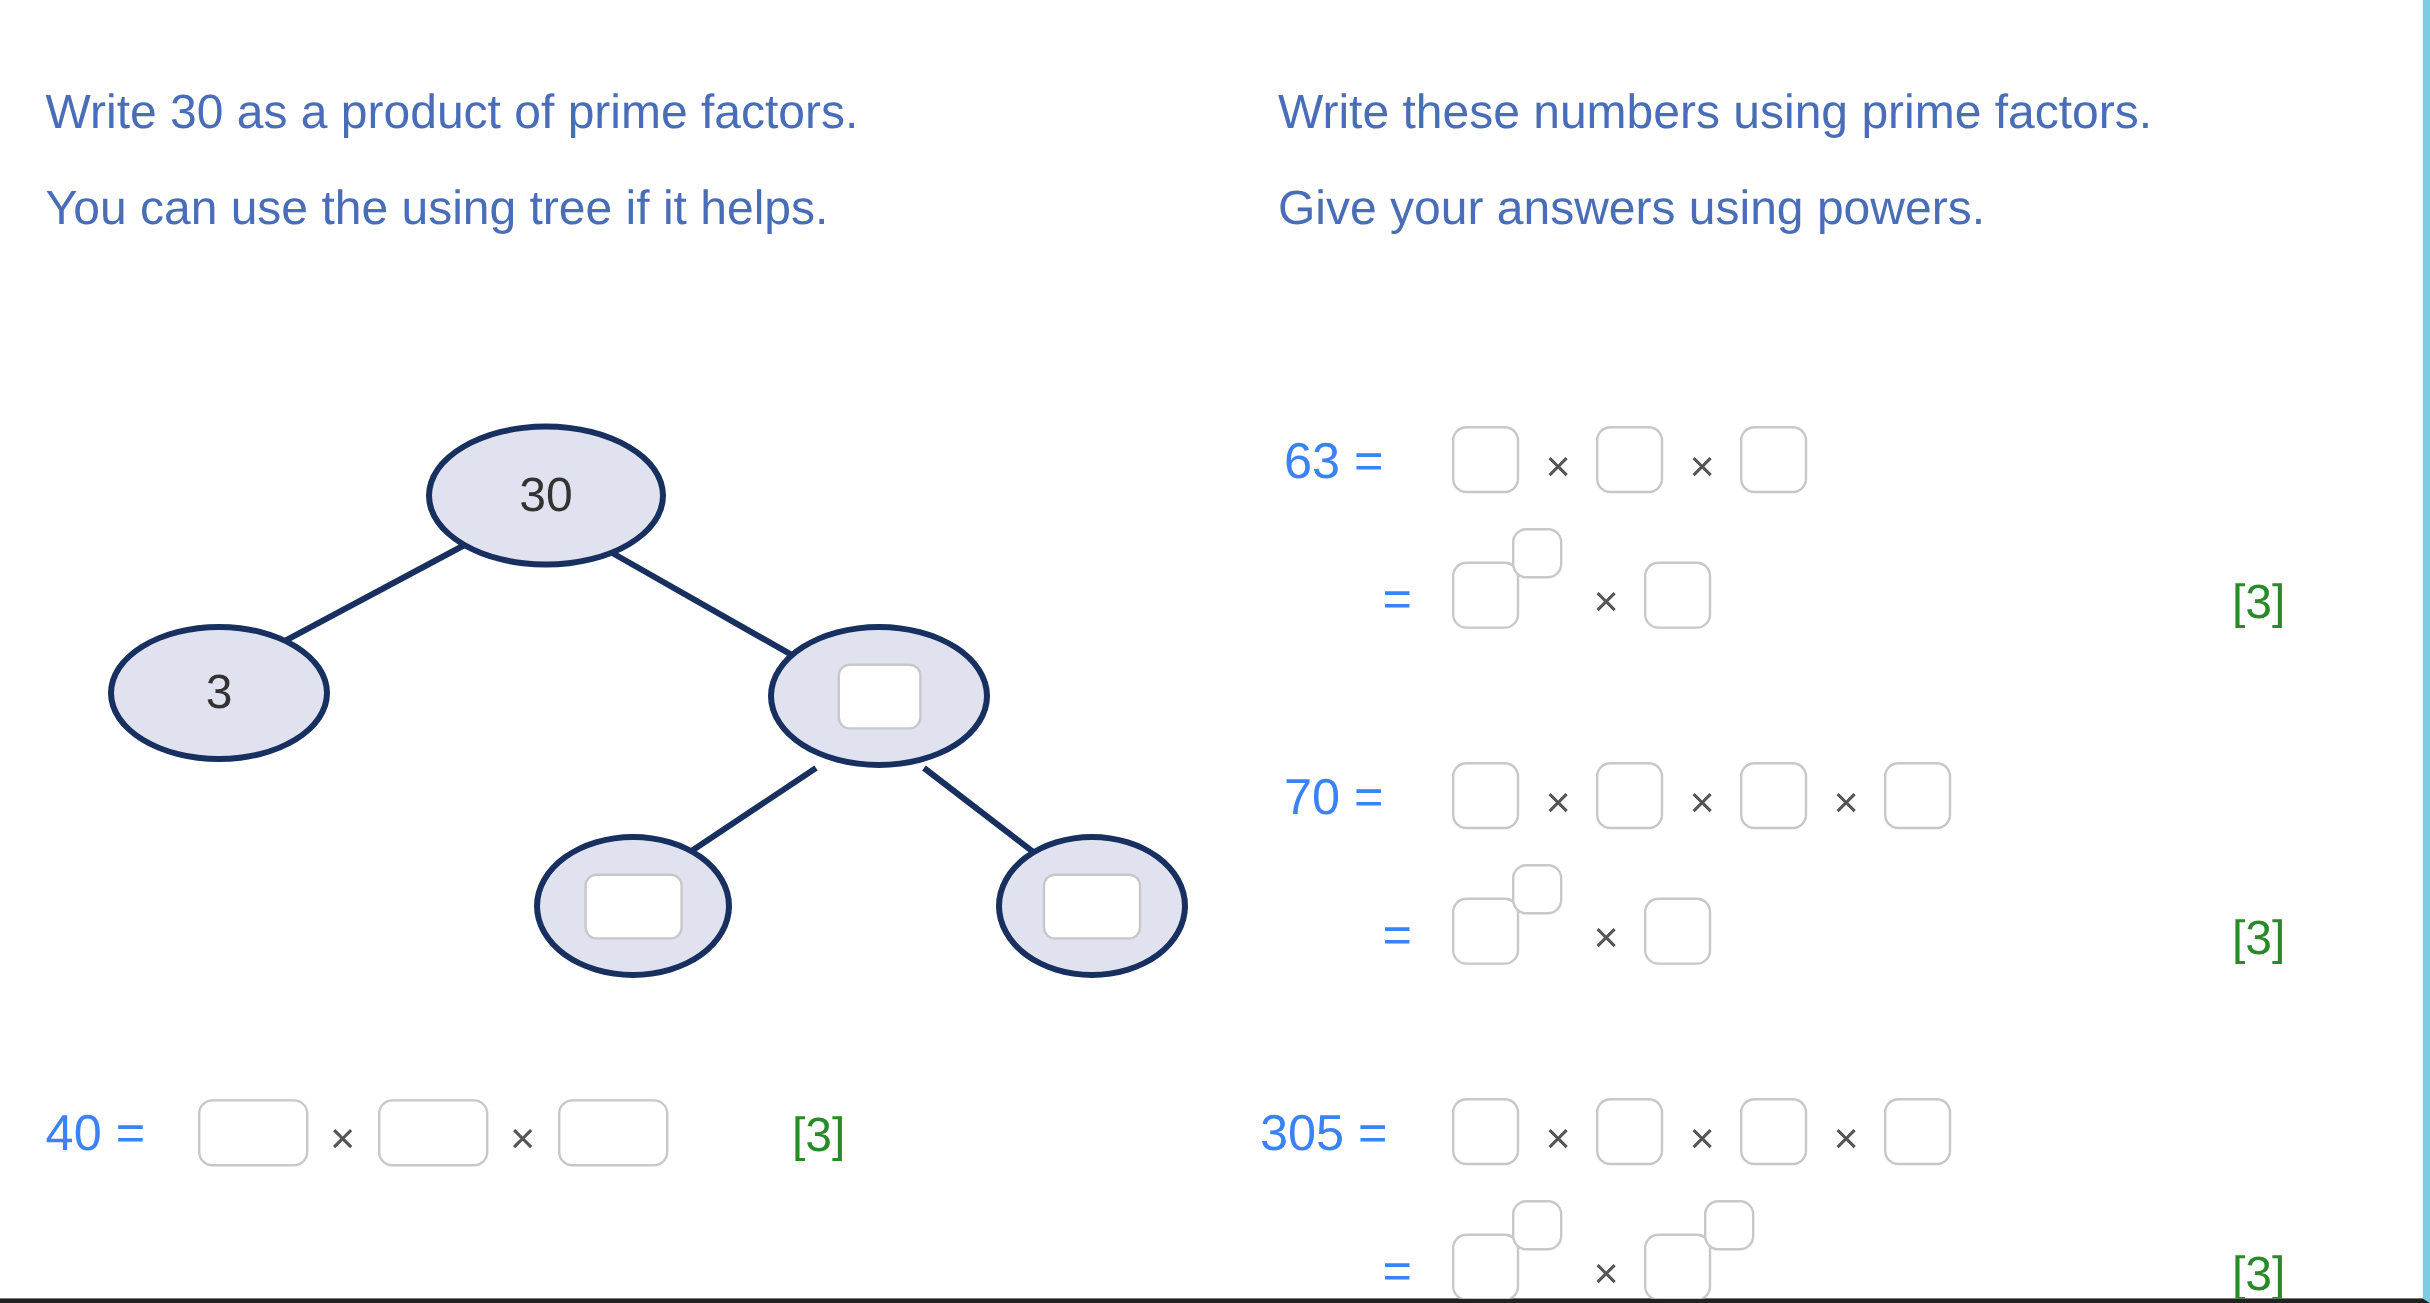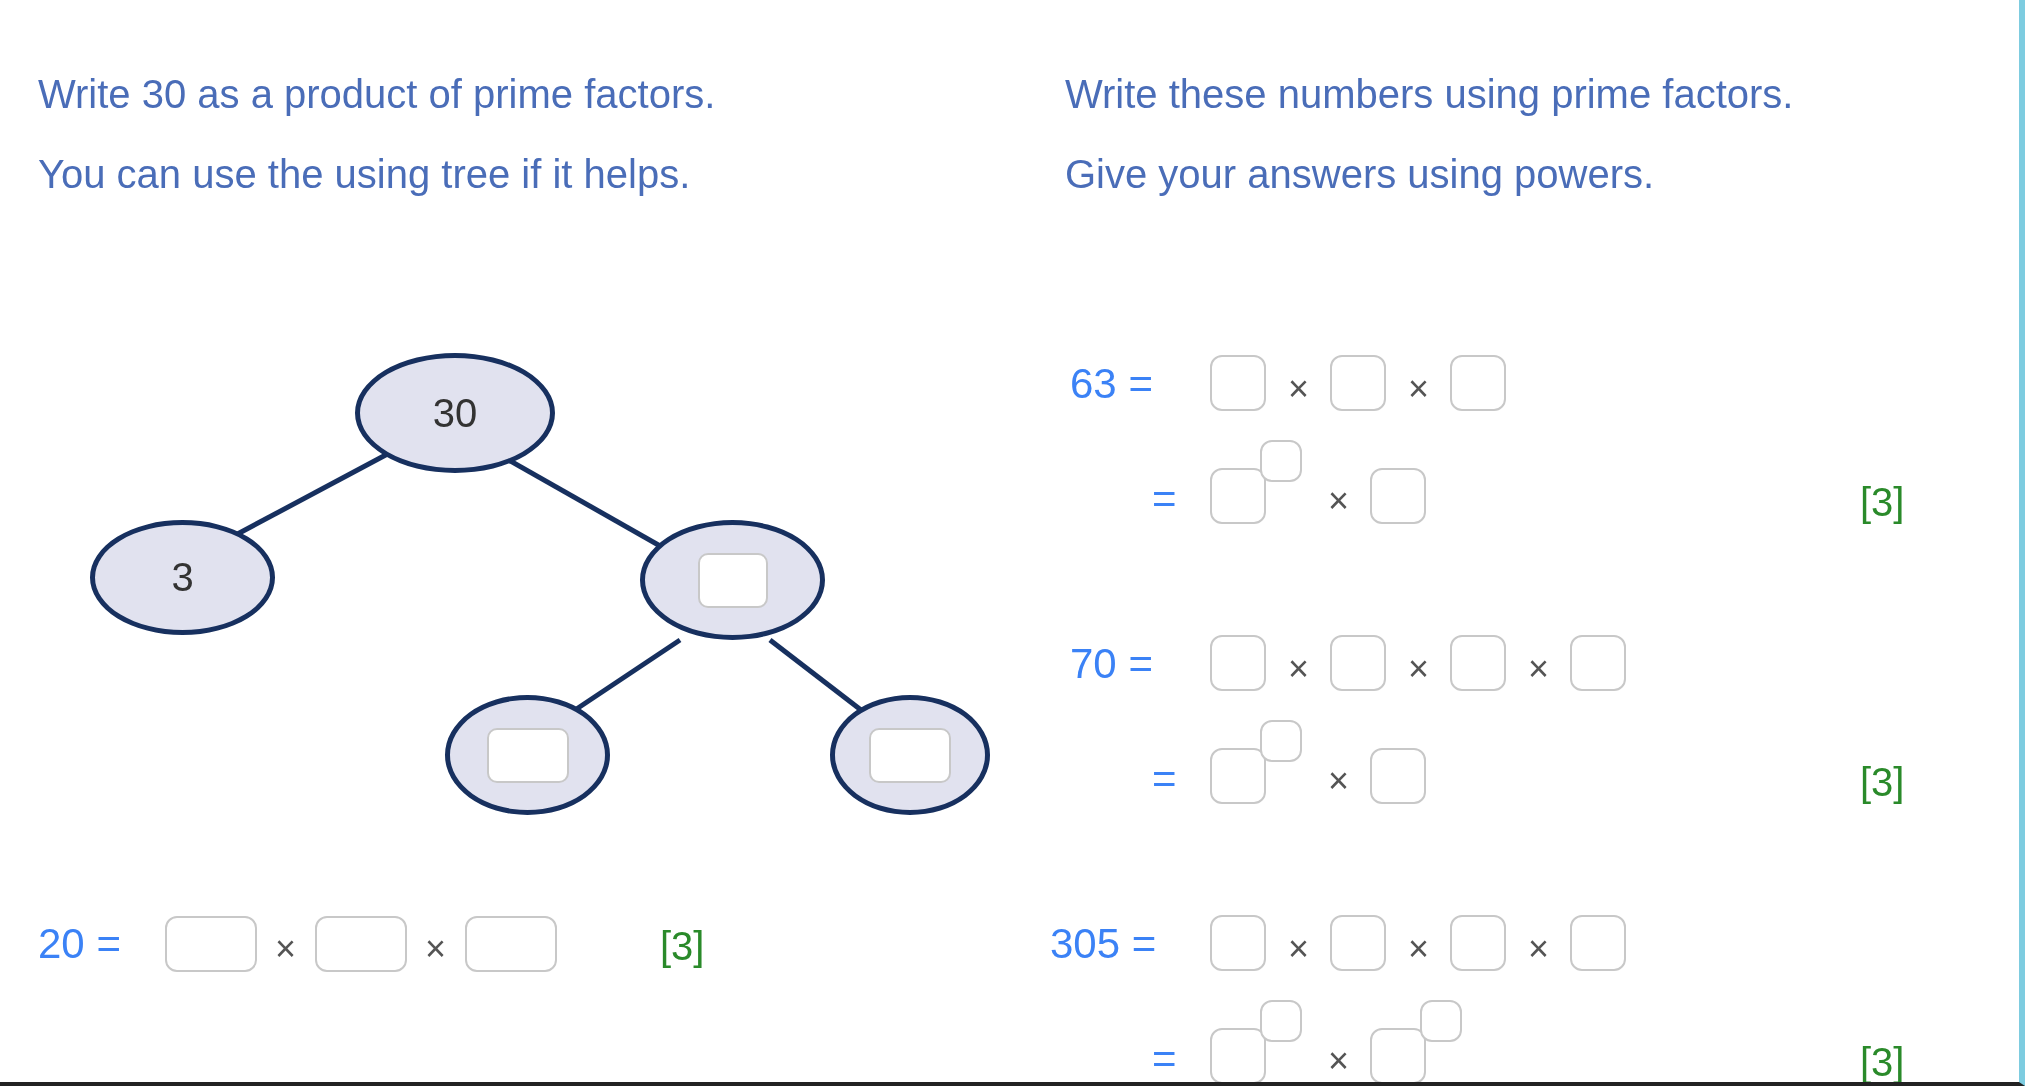--- a/index.html
+++ b/index.html
@@ -105,21 +105,21 @@
   <div class="node" style="left:640px; top:520px; width:185px; height:120px;">
     <div class="node-input" style="width:70px; height:55px;"></div>
   </div>
   <div class="node" style="left:445px; top:695px; width:165px; height:120px;">
     <div class="node-input" style="width:82px; height:55px;"></div>
   </div>
   <div class="node" style="left:830px; top:695px; width:160px; height:120px;">
     <div class="node-input" style="width:82px; height:55px;"></div>
   </div>
 
-  <div class="static-text" style="left:38px; top:920px;">20 =</div>
+  <div class="static-text" style="left:38px; top:920px;">40 =</div>
   <div class="input-box med" style="left:165px; top:916px; width:92px;"></div>
   <div class="op" style="left:275px; top:928px;">×</div>
   <div class="input-box med" style="left:315px; top:916px; width:92px;"></div>
   <div class="op" style="left:425px; top:928px;">×</div>
   <div class="input-box med" style="left:465px; top:916px; width:92px;"></div>
   <div class="marks" style="left:660px; top:924px;">[3]</div>
 
   <div class="prompt" style="left:1065px; top:68px;">Write these numbers using prime factors.</div>
   <div class="prompt" style="left:1065px; top:148px;">Give your answers using powers.</div>
 

